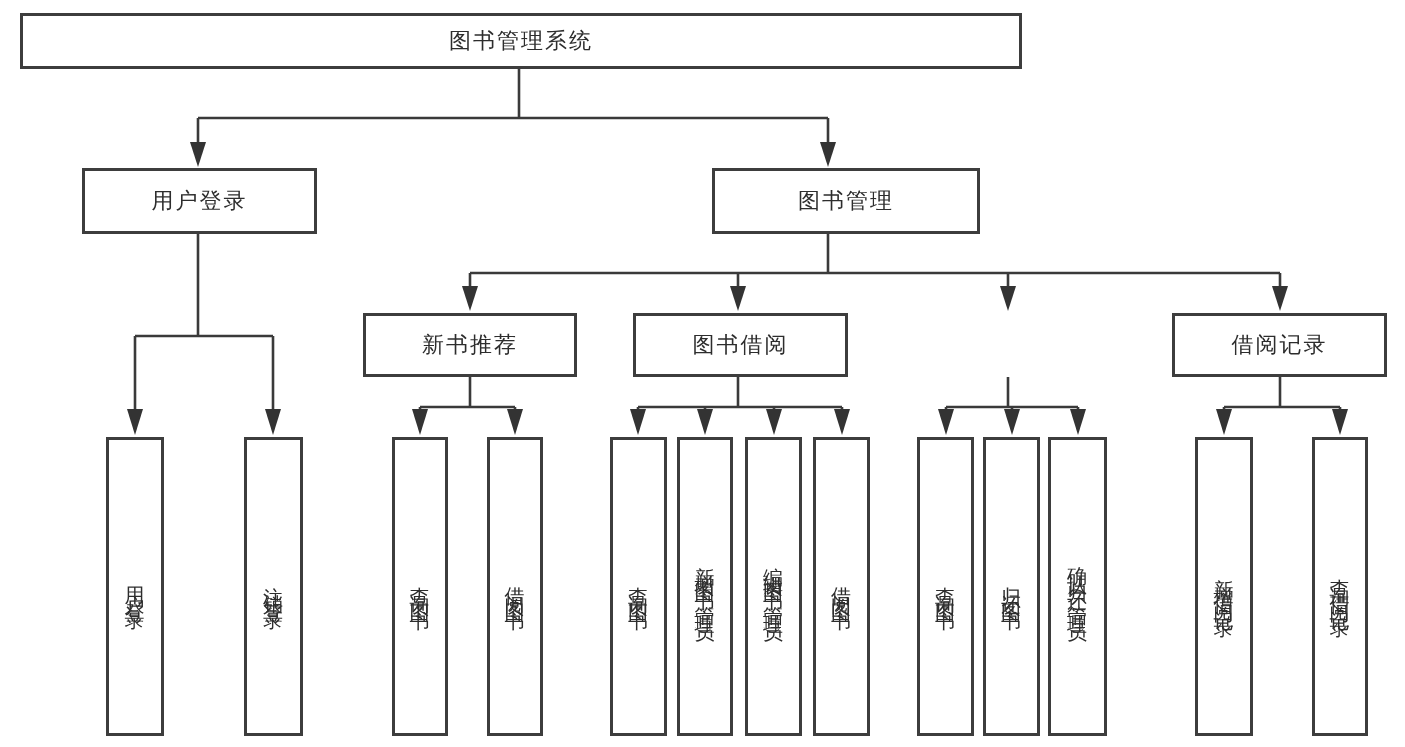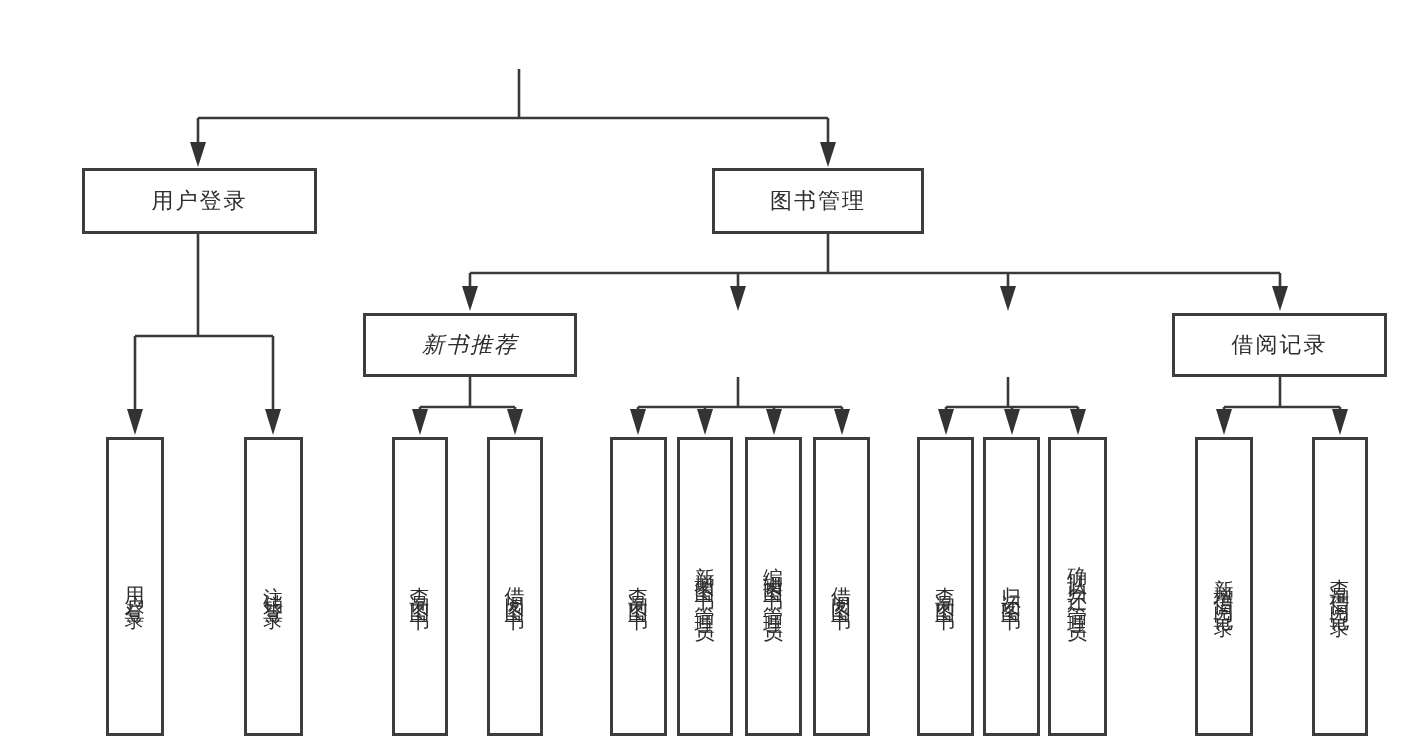--- a/index.html
+++ b/index.html
@@ -130,25 +130,27 @@
     <polygon points="1070,409 1086,409 1078,435"></polygon>
 
     <path d="M1280,377 V407"></path>
     <path d="M1224,407 H1340"></path>
     <path d="M1224,407 V410"></path>
     <polygon points="1216,409 1232,409 1224,435"></polygon>
     <path d="M1340,407 V410"></path>
     <polygon points="1332,409 1348,409 1340,435"></polygon>
   </svg>
 
+  <div class="box h" style="left:20px; top:13px; width:1002px; height:56px;">图书管理系统</div>
 
   <div class="box h" style="left:82px; top:168px; width:235px; height:66px;">用户登录</div>
-  <div class="box h" style="left:712px; top:168px; width:212px; height:66px;">图书管理</div>
+  <div class="box h" style="left:712px; top:168px; width:268px; height:66px;">图书管理</div>
 
-  <div class="box h" style="left:363px; top:313px; width:214px; height:64px;font-style:italic;">新书推荐</div>
+  <div class="box h" style="left:363px; top:313px; width:214px; height:64px;">新书推荐</div>
+  <div class="box h" style="left:633px; top:313px; width:215px; height:64px;">图书借阅</div>
   <div class="box h" style="left:1172px; top:313px; width:215px; height:64px;">借阅记录</div>
 
   <div class="box v" style="left:106px; top:437px; width:58px; height:299px;">用户登录</div>
   <div class="box v" style="left:244px; top:437px; width:59px; height:299px;">注销登录</div>
 
   <div class="box v" style="left:392px; top:437px; width:56px; height:299px;">查询图书</div>
   <div class="box v" style="left:487px; top:437px; width:56px; height:299px;">借阅图书</div>
 
   <div class="box v" style="left:610px; top:437px; width:57px; height:299px;">查询图书</div>
   <div class="box v" style="left:677px; top:437px; width:56px; height:299px;">新增图书（管理员）</div>

